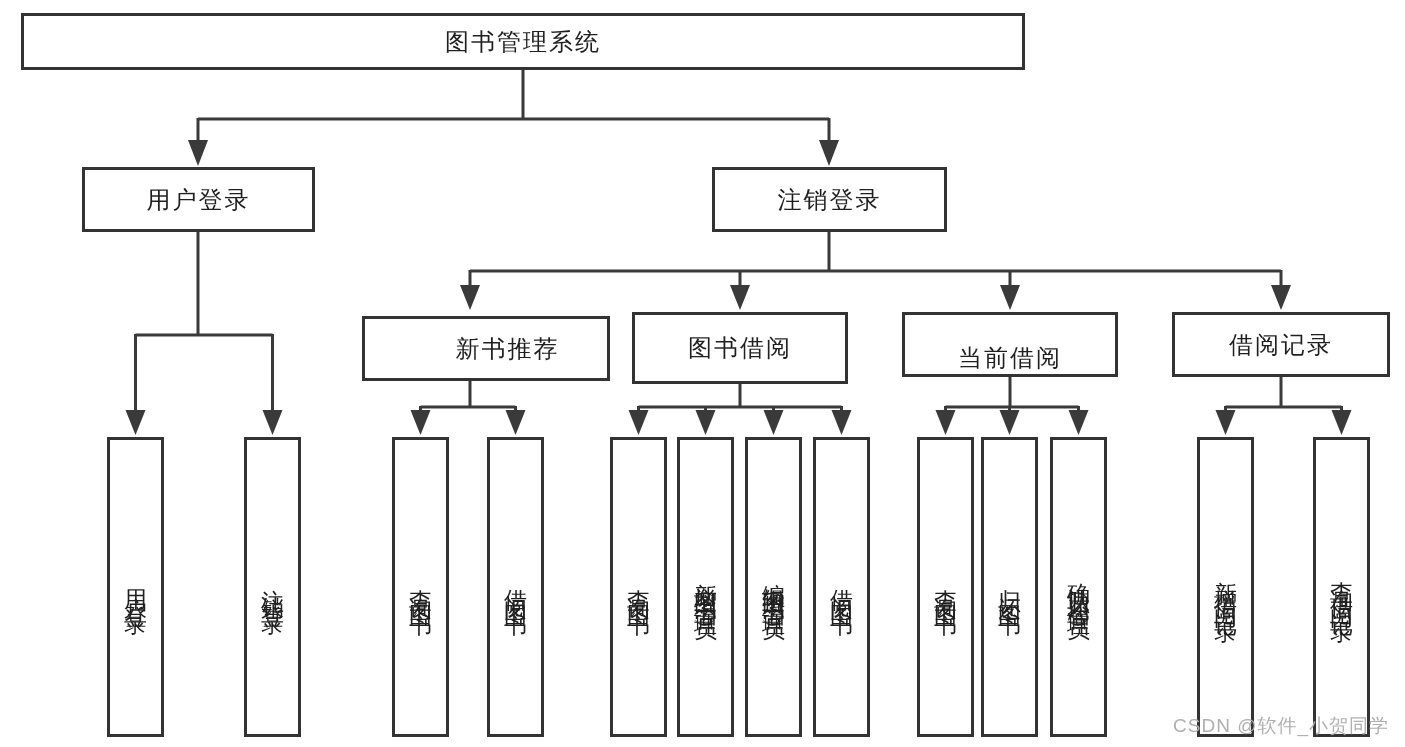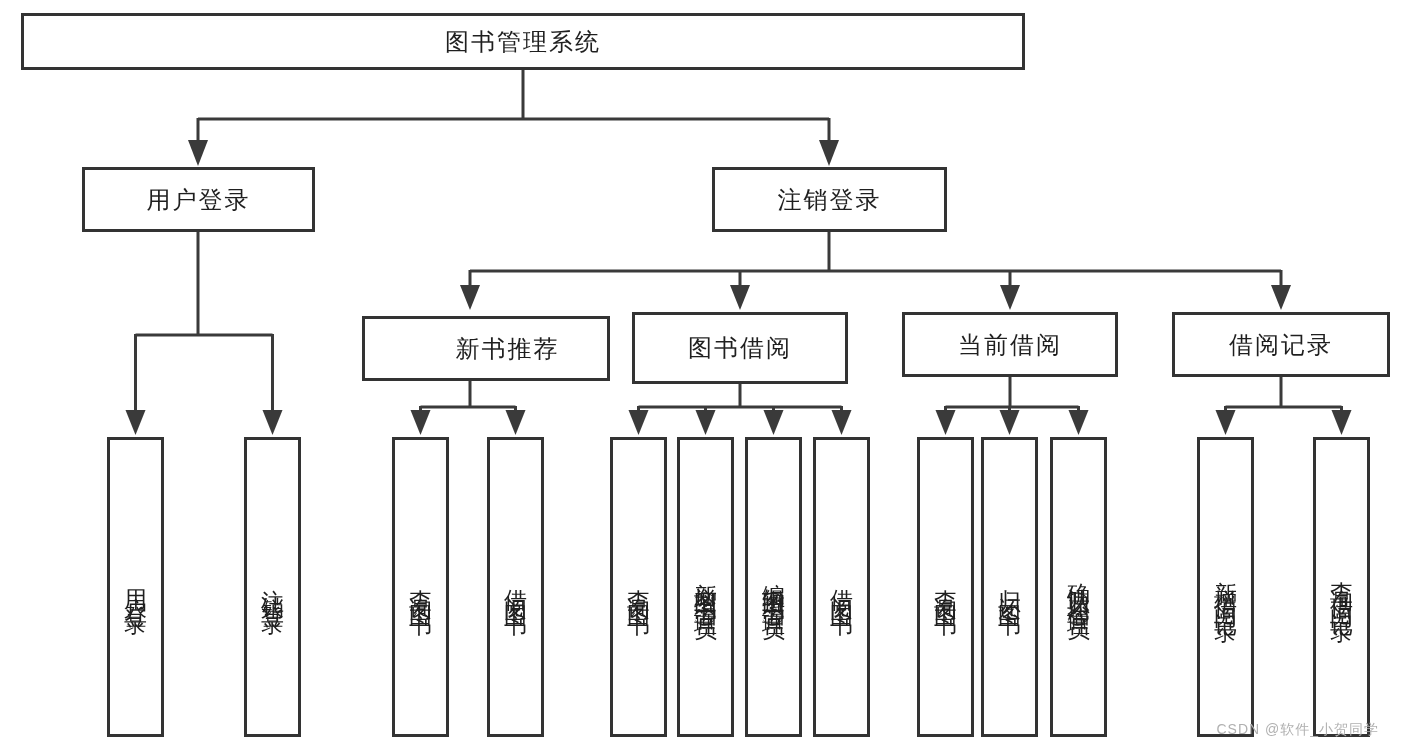--- a/index.html
+++ b/index.html
@@ -18,22 +18,22 @@
   }
   .vbox{
     position:absolute;border:3px solid var(--box_border,#333333);background:#fff;
     width:57px;height:300px;top:437px;
     display:flex;align-items:center;justify-content:center;
     writing-mode:vertical-rl;text-orientation:mixed;
     font-size:23px;color:var(--text,#1f1f1f);letter-spacing:8px;line-height:1;
   }
   .vbox.dense{letter-spacing:5px;}
   .watermark{
-    position:absolute;right:26px;bottom:8px;
-    font-size:14px;color:var(--watermark,#b0b0b0);letter-spacing:1px;white-space:nowrap;
+    position:absolute;right:16px;bottom:8px;
+    font-size:19px;color:var(--watermark,#b0b0b0);letter-spacing:1px;white-space:nowrap;
   }
 </style>
 </head>
 <body>
 
 <div class="canvas">
 
   <svg class="connector-layer" viewBox="0 0 1405 747" aria-hidden="true">
     <path class="connector" d="
       M523 70 V119 M198 119 H829 M198 118 V142 M829 118 V142
@@ -77,21 +77,21 @@
   <div class="hbox" style="left:712px;top:167px;width:235px;height:65px;">
     <span>注销登录</span>
   </div>
 
   <div class="hbox" style="left:362px;top:316px;width:248px;height:65px;padding-left:43px;">
     <span>新书推荐</span>
   </div>
   <div class="hbox" style="left:632px;top:312px;width:216px;height:72px;">
     <span>图书借阅</span>
   </div>
-  <div class="hbox" style="left:902px;top:312px;width:216px;height:65px;">
+  <div class="hbox" style="left:902px;top:312px;width:216px;height:65px;align-items:flex-end;">
     <span>当前借阅</span>
   </div>
   <div class="hbox" style="left:1172px;top:312px;width:218px;height:65px;">
     <span>借阅记录</span>
   </div>
 
   <div class="vbox" style="left:107px;">
     <span>用户登录</span>
   </div>
   <div class="vbox" style="left:244px;">

